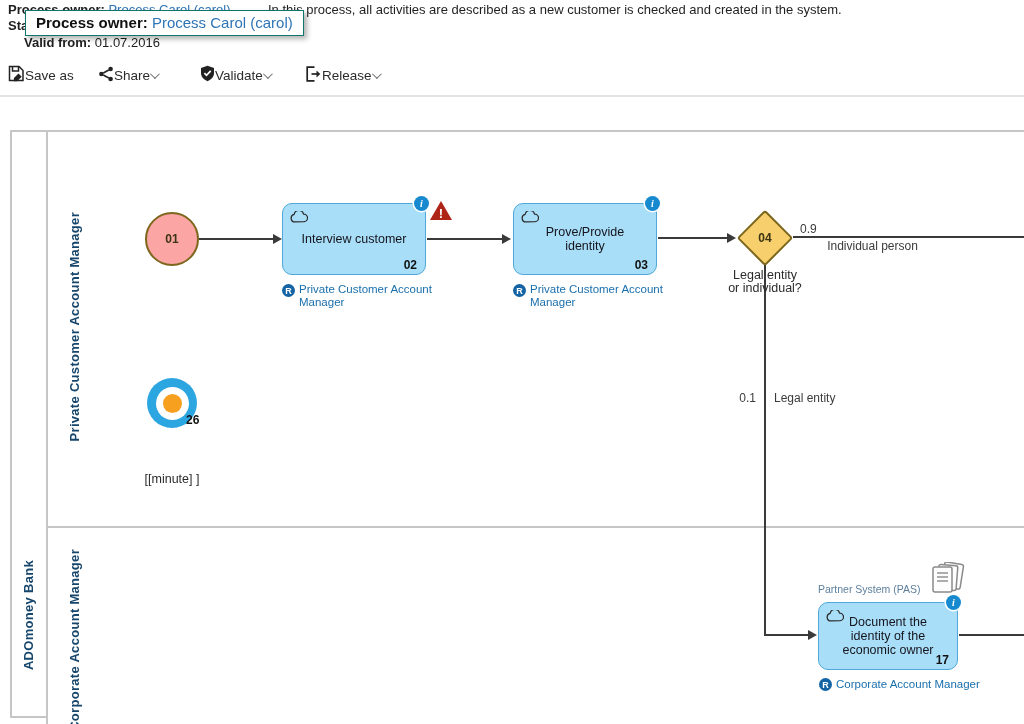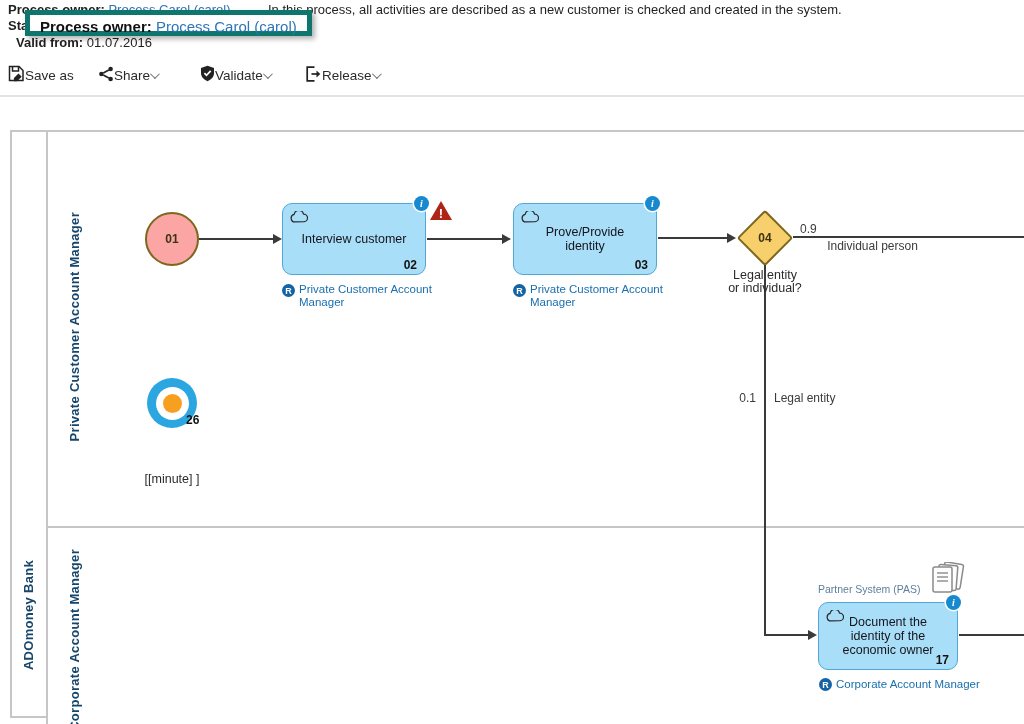--- a/index.html
+++ b/index.html
@@ -7,21 +7,21 @@
   .screen { position:relative; width:1024px; height:724px; overflow:hidden;
             background:#fff; font-family:"Liberation Sans", sans-serif; color:#1f1f1f; }
 
   
   .hline { position:absolute; font-size:13px; white-space:nowrap; }
   .hlabel { font-weight:bold; color:#1f1f1f; }
   .hlink { color:#2e75b6; text-decoration:none; }
   .desc { position:absolute; left:268px; top:2px; font-size:13px; color:#1f1f1f; white-space:nowrap; }
 
   .tooltip { position:absolute; left:25px; top:10px; height:26px; padding:3px 10px 0 10px;
-             background:#fff; border:5px solid #0f766e; box-shadow:3px 3px 5px rgba(0,0,0,.30);
+             background:#fff; border:1px solid #0f766e; box-shadow:3px 3px 5px rgba(0,0,0,.30);
              font-size:15px; white-space:nowrap; z-index:50; }
   .tooltip .tl { font-weight:bold; color:#111; }
   .tooltip .tv { color:#2e75b6; }
 
   
   .toolbar { position:absolute; left:0; top:62px; width:1024px; height:28px; }
   .tbtn { position:absolute; top:0; height:26px; display:flex; align-items:center; 
           font-size:13.5px; color:#2b2b2b; cursor:pointer; background:none; border:none;
           font-family:"Liberation Sans", sans-serif; }
   .chev { width:7px; height:7px; border-right:1.6px solid #707070; border-bottom:1.6px solid #707070;
@@ -78,21 +78,21 @@
 <div class="screen">
 
   <div class="hline" style="left:8px; top:2px;">
     <span class="hlabel">Process owner:</span>
     <a class="hlink" href="#">Process Carol (carol)</a>
   </div>
   <div class="desc">In this process, all activities are described as a new customer is checked and created in the system.</div>
   <div class="hline" style="left:8px; top:18px;">
     <span class="hlabel">Status:</span>
   </div>
-  <div class="hline" style="left:16px; top:35px;">
+  <div class="hline" style="left:24px; top:35px;">
     <span class="hlabel">Valid from:</span>
     <span>01.07.2016</span>
   </div>
 
   <div class="tooltip">
     <span class="tl">Process owner:</span>
     <span class="tv">Process Carol (carol)</span>
   </div>
 
   <div class="toolbar">

